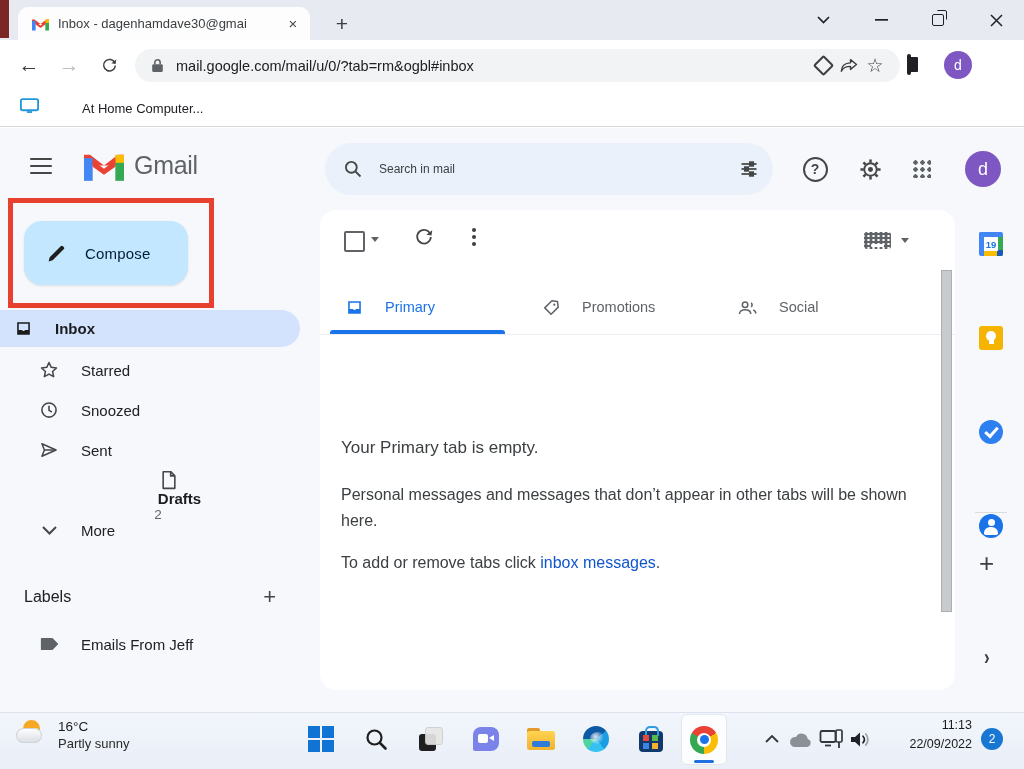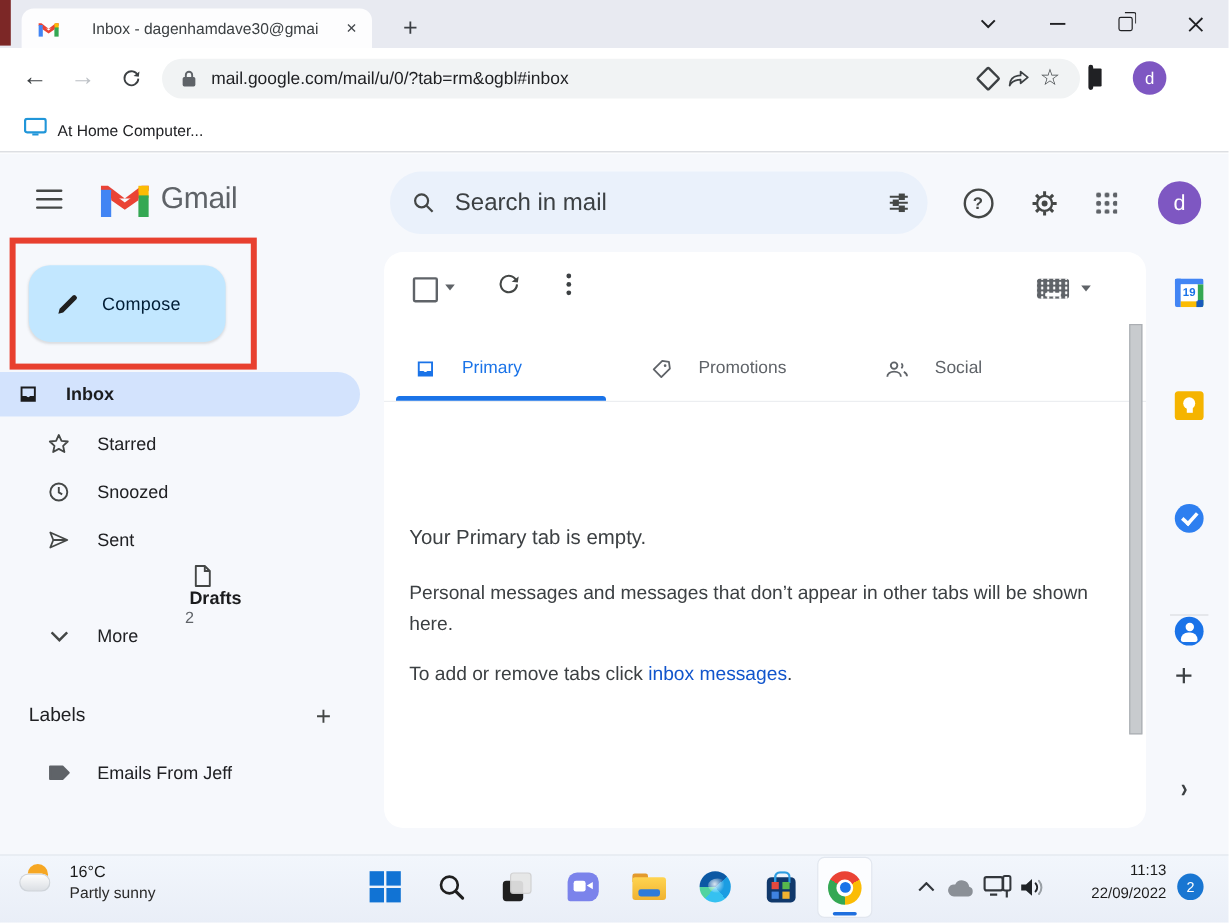--- a/index.html
+++ b/index.html
@@ -5,47 +5,47 @@
   html,body{margin:0;padding:0;background:#fff;}
   body{font-family:"Liberation Sans",sans-serif;-webkit-font-smoothing:antialiased;}
   .screen{position:relative;width:1024px;height:769px;overflow:hidden;background:#fff;}
   .abs{position:absolute;}
   .row{display:flex;align-items:center;}
 
   
   .titlebar{left:0;top:0;width:1024px;height:40px;background:#e8eaf1;}
   .corner-red{left:0;top:0;width:9px;height:38px;background:#7c2726;}
   .tab{left:18px;top:7px;width:292px;height:33px;background:#fdfdfe;border-radius:10px 10px 0 0;display:flex;align-items:center;padding:0 8px 0 14px;box-sizing:border-box;}
-  .tab-title{flex:1;font-size:13px;color:#3c4043;white-space:nowrap;overflow:hidden;margin-left:9px;text-align:center;}
+  .tab-title{flex:1;font-size:13px;color:#3c4043;white-space:nowrap;overflow:hidden;margin-left:9px;}
   .tab-close{width:18px;height:18px;border-radius:50%;display:flex;align-items:center;justify-content:center;color:#45494e;font-size:15px;line-height:1;}
   .newtab{left:330px;top:12px;width:24px;height:24px;color:#3b3f44;font-size:21px;display:flex;align-items:center;justify-content:center;}
   .winctl{top:0;height:40px;width:46px;display:flex;align-items:center;justify-content:center;color:#202124;}
   .restore-box{width:10px;height:10px;border:1.6px solid #202124;border-radius:2px;position:relative;background:#e8eaf1;}
   .restore-box::before{content:"";position:absolute;left:2px;top:-5px;width:10px;height:10px;border:1.6px solid #202124;border-radius:2px;clip-path:polygon(20% 0,100% 0,100% 80%,80% 80%,80% 20%,20% 20%);}
   .toolbar{left:0;top:40px;width:1024px;height:50px;background:#ffffff;}
   .nav-arrow{font-size:21px;color:#3c4043;width:34px;height:34px;display:flex;align-items:center;justify-content:center;}
   .addressbar{left:135px;top:49px;width:765px;height:33px;background:#f1f3f4;border-radius:17px;display:flex;align-items:center;padding:0 12px 0 16px;box-sizing:border-box;}
   .url{flex:1;font-size:14.5px;color:#202124;margin-left:12px;white-space:nowrap;overflow:hidden;}
   .addr-ic{width:26px;display:flex;justify-content:center;align-items:center;}
   .diamond{width:11px;height:11px;border:2.4px solid #3c4043;transform:rotate(45deg);border-radius:2px;}
   .star-glyph{font-size:19px;color:#3c4043;line-height:1;}
   .sidepanel{width:17px;height:15px;border:2px solid #202124;border-radius:3px;position:relative;}
   .sidepanel::before{content:"";position:absolute;left:1px;top:1px;bottom:1px;width:8px;background:#202124;border-radius:1px;}
   .b-avatar{width:28px;height:28px;border-radius:50%;background:#7e57c2;color:#fff;font-size:14px;display:flex;align-items:center;justify-content:center;}
   .dots-v{width:4px;height:4px;border-radius:50%;background:#3c4043;box-shadow:0 7px 0 #3c4043,0 -7px 0 #3c4043;}
-  .bookmarks{left:0;top:90px;width:1024px;height:37px;background:#fff;border-bottom:1px solid #d5d8dd;display:flex;align-items:center;padding-left:20px;box-sizing:border-box;}
+  .bookmarks{left:0;top:90px;width:1024px;height:37px;background:#fff;border-bottom:1px solid #d5d8dd;display:flex;align-items:center;padding-left:20px;box-sizing:border-box;gap:34px;}
   .bm-label{font-size:13px;color:#202124;margin-left:9px;}
 
   
   .gpage{left:0;top:128px;width:1024px;height:584px;background:#f6f8fc;}
   .hamburger{left:30px;top:158px;width:22px;height:16px;display:flex;flex-direction:column;justify-content:space-between;}
   .hamburger span{height:2px;background:#444746;border-radius:1px;}
   .gmail-word{font-size:25px;color:#5f6368;letter-spacing:-0.3px;}
   .searchbar{left:325px;top:143px;width:448px;height:52px;background:#eaf1fb;border-radius:28px;display:flex;align-items:center;padding:0 14px 0 18px;box-sizing:border-box;}
-  .searchbar input{flex:1;border:none;outline:none;background:transparent;font-size:20px;color:#202124;margin-left:14px;font-family:"Liberation Sans",sans-serif;}
+  .searchbar input{flex:1;border:none;outline:none;background:transparent;font-size:12px;color:#202124;margin-left:14px;font-family:"Liberation Sans",sans-serif;}
   .searchbar input::placeholder{color:#3c4043;opacity:1;}
   .hdr-btn{width:40px;height:40px;border-radius:50%;display:flex;align-items:center;justify-content:center;}
   .help-circle{width:21px;height:21px;border:2px solid #444746;border-radius:50%;display:flex;align-items:center;justify-content:center;font-size:14px;font-weight:bold;color:#444746;}
   .appgrid{width:18px;height:18px;background-image:radial-gradient(circle,#5f6368 2px,transparent 2.4px);background-size:7px 7px;background-position:-1px -1px;}
   .g-avatar{left:965px;top:151px;width:36px;height:36px;border-radius:50%;background:#7e57c2;color:#fff;font-size:18px;display:flex;align-items:center;justify-content:center;}
 
   .annotation{left:8px;top:198px;width:206px;height:110px;border:5px solid #e8402f;box-sizing:border-box;pointer-events:none;z-index:5;}
   .compose{left:24px;top:221px;width:164px;height:64px;background:#c2e7ff;border-radius:18px;display:flex;align-items:center;padding-left:22px;box-sizing:border-box;box-shadow:0 1px 2px rgba(60,64,67,.15);}
   .compose-label{font-size:15px;color:#001d35;margin-left:18px;font-weight:500;letter-spacing:.2px;}
   .inbox-pill{left:0;top:310px;width:300px;height:37px;background:#d3e3fd;border-radius:0 20px 20px 0;}

